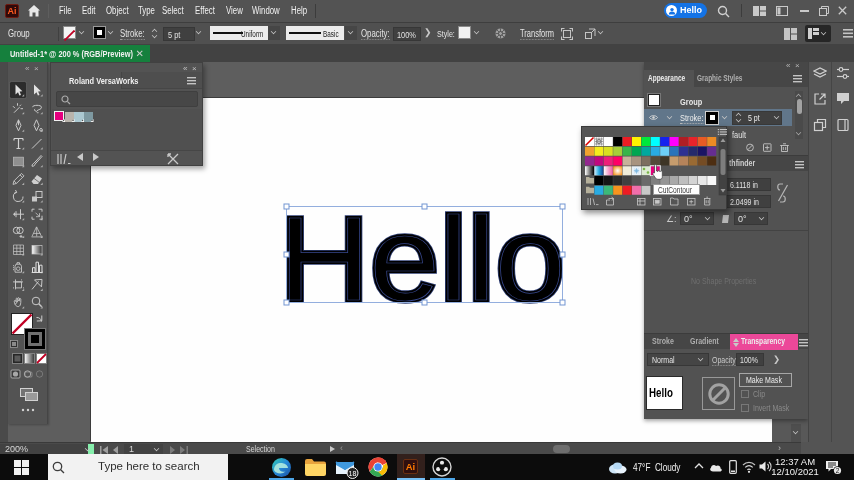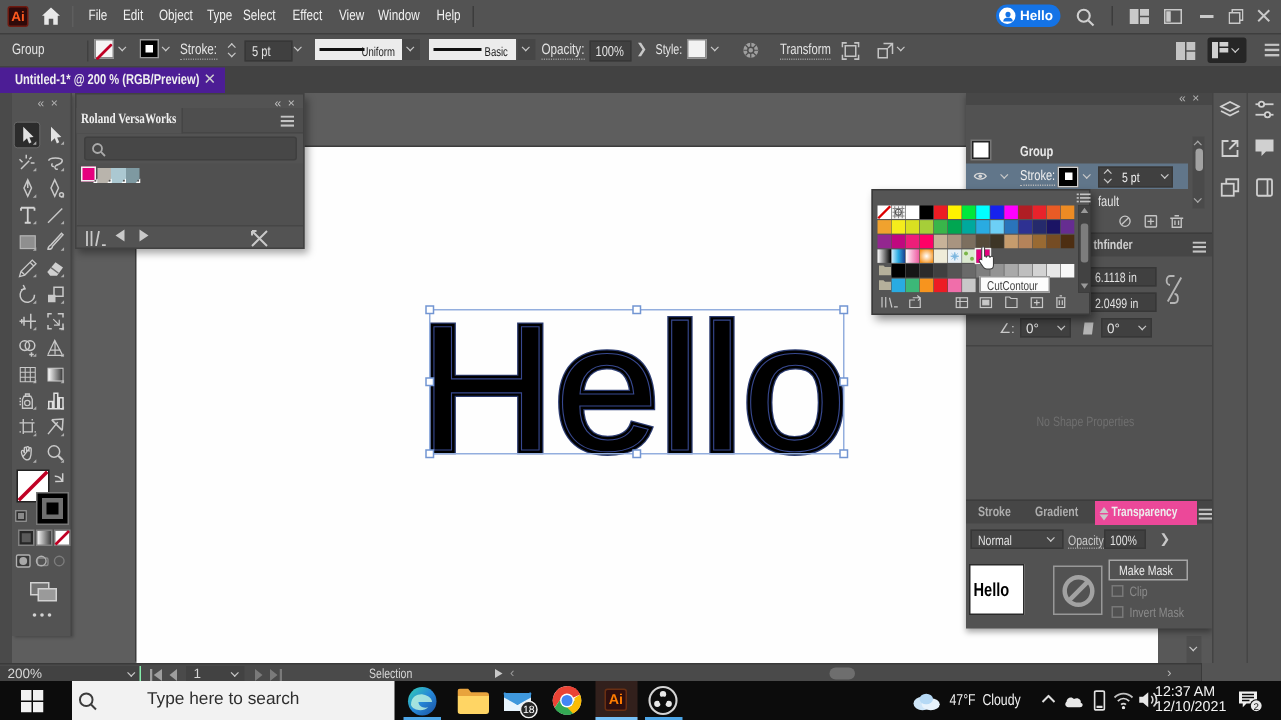--- a/index.html
+++ b/index.html
@@ -13,21 +13,21 @@
   .cond75 { transform:scaleX(0.75); transform-origin:0 50%; }
   
   #controlbar { position:absolute; left:0; top:22px; width:854px; height:22px; background:#505050; border-top:1px solid #3e3e3e; }
   #controlbar .lbl { position:absolute; color:#e4e4e4; font-size:10px; top:5px; }
   .dotted { border-bottom:1px dotted #9a9a9a; padding-bottom:0px; }
   .fieldbox { position:absolute; background:#404040; border:1px solid #373737; color:#e2e2e2; font-size:9.5px; }
   .chev { position:absolute; width:5px; height:5px; border-right:1.4px solid #c8c8c8; border-bottom:1.4px solid #c8c8c8; transform:rotate(45deg) scale(0.78); transform-origin:center; margin-top:-2px; }
   .chevup { position:absolute; width:5px; height:5px; border-left:1.4px solid #c8c8c8; border-top:1.4px solid #c8c8c8; transform:rotate(45deg) scale(0.78); transform-origin:center; margin-top:1px; }
   
   #tabbar { position:absolute; left:0; top:44px; width:854px; height:18px; background:#424242; }
-  #doctab { position:absolute; left:0; top:1px; width:150px; height:17px; background:#4c1d95; color:#f0f0f0; font-size:10px; font-weight:bold; line-height:17px; }
+  #doctab { position:absolute; left:0; top:1px; width:150px; height:17px; background:#15803d; color:#f0f0f0; font-size:10px; font-weight:bold; line-height:17px; }
   
   #main { position:absolute; left:0; top:62px; width:854px; height:380px; background:#5e5e5e; overflow:hidden; }
   #artboard { position:absolute; left:91px; top:36px; width:681px; height:344px; background:#fefefe; box-shadow:-1px -1px 0 #3c3c3c; }
   
   #statusbar { position:absolute; left:0; top:442px; width:801px; height:12px; background:#4a4a4a; border-top:1px solid #3a3a3a; color:#d6d6d6; font-size:9px; }
   
   #taskbar { position:absolute; left:0; top:454px; width:854px; height:26px; background:#0c0c0c; color:#fff; }
 </style>
 </head>
 <body>
@@ -335,21 +335,21 @@
 </g>
 <circle cx="15" cy="348" r="1.2" fill="#d2d2d2"></circle>
         <circle cx="20" cy="348" r="1.2" fill="#d2d2d2"></circle>
         <circle cx="25" cy="348" r="1.2" fill="#d2d2d2"></circle>
 </svg>
   </div>
   <div id="roland" class="abs" style="left:50px;top:0;width:153px;height:104px;z-index:3;background:#535353;border:1px solid #414141;box-shadow:2px 3px 5px rgba(0,0,0,0.35)">
     <div class="abs" style="left:132px;top:1px;color:#c0c0c0;font-size:8px;">«&nbsp;&nbsp;×</div>
     <div class="abs" style="left:0;top:9px;width:100%;height:17px;background:#4e4e4e;border-bottom:1px solid #464646">
         <div class="abs" style="left:0;top:0;width:71px;height:17px;background:#535353;border-right:1px solid #454545"></div>
-      <div class="abs" style="left:3px;top:3px;color:#f0f0f0;font-size:9.5px;font-weight:bold;white-space:nowrap;font-family:Liberation Serif, serif;"><span class="cond" style="display:inline-block;">Roland VersaWorks</span></div>
+      <div class="abs" style="left:18px;top:3px;color:#f0f0f0;font-size:9.5px;font-weight:bold;white-space:nowrap;"><span class="cond" style="display:inline-block;">Roland VersaWorks</span></div>
       <svg class="abs" style="right:6px;top:5px" width="9" height="8" viewBox="0 0 9 8">
           <g fill="#c4c4c4">
             <rect y="0" width="9" height="1.4"></rect>
             <rect y="3" width="9" height="1.4"></rect>
             <rect y="6" width="9" height="1.4"></rect>
           </g>
         </svg>
     </div>
     <div class="abs" style="left:5px;top:28px;width:142px;height:16px;background:#474747;border:1px solid #3f3f3f;border-radius:2px;">
       <svg class="abs" style="left:4px;top:3px" width="10" height="10" viewBox="0 0 10 10">
@@ -390,20 +390,31 @@
         </svg>
     </div>
   </div>
   <div class="abs" style="left:772px;top:0;width:36px;height:380px;background:#585858;"></div>
   <div class="abs" style="left:791px;top:362px;width:10px;height:18px;background:#4e4e4e;">
       <div class="chev" style="left:2px;top:7px"></div>
     </div>
   <div id="dock" class="abs" style="left:644px;top:0;width:164px;height:357px;background:#525252;box-shadow:0 2px 4px rgba(0,0,0,0.35);">
     <div class="abs" style="left:0;top:0;width:164px;height:8px;background:#474747;">
       <div class="abs" style="left:142px;top:-1px;color:#b5b5b5;font-size:8px;">«&nbsp;&nbsp;×</div>
+    </div>
+    <div class="abs" style="left:0;top:8px;width:164px;height:17px;background:#464646;">
+      <div class="abs" style="left:0px;top:0;width:50px;height:17px;background:#525252;color:#f0f0f0;font-size:9px;font-weight:bold;line-height:17px;white-space:nowrap;"><span style="display:inline-block;transform:scaleX(0.72);transform-origin:0 50%;margin-left:4px;">Appearance</span></div>
+      <div class="abs" style="left:53px;top:0;width:62px;height:17px;color:#b0b0b0;font-size:9px;font-weight:bold;line-height:17px;white-space:nowrap;"><span style="display:inline-block;transform:scaleX(0.72);transform-origin:0 50%;">Graphic Styles</span></div>
+      <svg class="abs" style="left:149px;top:5px" width="9" height="8" viewBox="0 0 9 8">
+          <g fill="#c4c4c4">
+            <rect y="0" width="9" height="1.4"></rect>
+            <rect y="3" width="9" height="1.4"></rect>
+            <rect y="6" width="9" height="1.4"></rect>
+          </g>
+        </svg>
     </div>
     <div class="abs" style="left:4px;top:32px;width:12px;height:12px;background:#fff;border:1px solid #222;box-shadow:0 0 0 1px #777;"></div>
     <div class="abs cond" style="left:36px;top:34px;color:#e8e8e8;font-size:9.5px;font-weight:bold;">Group</div>
     <div class="abs" style="left:151px;top:29px;width:8px;height:48px;background:#4a4a4a;">
       <div class="chevup" style="left:1px;top:2px;border-left-color:#a8a8a8;border-top-color:#a8a8a8"></div>
       <div class="abs" style="left:1.5px;top:8px;width:5px;height:15px;background:#a2a2a2;border-radius:2.5px;"></div>
       <div class="chev" style="left:1px;top:41px;border-right-color:#a8a8a8;border-bottom-color:#a8a8a8"></div>
     </div>
     <div class="abs" style="left:0;top:47px;width:148px;height:17px;background:#61768a;">
       <svg class="abs" style="left:5px;top:5px" width="9" height="7" viewBox="0 0 9 7">
@@ -662,21 +673,21 @@
         <g fill="none" stroke="#d0d0d0" stroke-width="1.2">
           <rect x="2" y="1.5" width="10" height="11" rx="1"></rect>
           <line x1="9" y1="1.5" x2="9" y2="12.5"></line>
           <line x1="10.5" y1="4" x2="10.5" y2="6" display="none"></line>
         </g>
       </svg>
   </div>
 </div>
 <div class="abs" style="left:801px;top:442px;width:53px;height:12px;background:#545454;"></div>
 <div id="statusbar">
-  <div class="abs" style="left:0px;top:1px;width:94px;height:11px;background:#424242;border-right:1px solid #86efac;">
+  <div class="abs" style="left:0px;top:1px;width:94px;height:11px;background:#424242;border-right:6px solid #86efac;">
       <span style="position:absolute;left:5px;top:0px;">200%</span>
       <div class="chev" style="left:85px;top:4px"></div>
     </div>
   <svg class="abs" style="left:99px;top:3px" width="90" height="8" viewBox="0 0 90 8">
     <g fill="#9e9e9e">
         <path d="M1 0 L1 8 L2.5 8 L2.5 0 Z"></path>
         <path d="M9 0 L3.5 4 L9 8 Z"></path>
         <path d="M19 0 L14 4 L19 8 Z"></path>
       </g>
     <g fill="#7a7a7a">
@@ -696,21 +707,21 @@
 </div>
 <div id="taskbar">
   <svg class="abs" style="left:14px;top:6px" width="15" height="15" viewBox="0 0 15 15">
       <g fill="#f2f2f2">
         <rect x="0" y="0" width="7" height="7"></rect>
         <rect x="8" y="0" width="7" height="7"></rect>
         <rect x="0" y="8" width="7" height="7"></rect>
         <rect x="8" y="8" width="7" height="7"></rect>
       </g>
     </svg>
-  <div class="abs" style="left:48px;top:0;width:215px;height:26px;background:#f2f2f2;">
+  <div class="abs" style="left:48px;top:0;width:180px;height:26px;background:#f2f2f2;">
     <svg class="abs" style="left:4px;top:7px" width="13" height="13" viewBox="0 0 13 13">
         <circle cx="5.5" cy="5.5" r="4.2" fill="none" stroke="#3c3c3c" stroke-width="1.3"></circle>
         <line x1="8.7" y1="8.7" x2="12" y2="12" stroke="#3c3c3c" stroke-width="1.3"></line>
       </svg>
     <div class="abs" style="left:50px;top:6px;color:#2e2e2e;font-size:11.5px;">Type here to search</div>
   </div>
   <svg class="abs" style="left:271px;top:3px" width="21" height="21" viewBox="0 0 21 21">
     <defs>
         <linearGradient id="edg" x1="0" y1="0" x2="1" y2="1">
           <stop offset="0" stop-color="#35d2b4"></stop>
@@ -777,21 +788,21 @@
         <path d="M1 5 C4.5 1.5 9.5 1.5 13 5" opacity="0.9"></path>
         <path d="M3.2 7.4 C5.5 5.2 8.5 5.2 10.8 7.4"></path>
         <path d="M5.4 9.8 C6.3 8.9 7.7 8.9 8.6 9.8"></path>
       </g>
       <circle cx="7" cy="11.8" r="1.1" fill="#e8e8e8"></circle>
     </svg>
   <svg class="abs" style="left:759px;top:6px" width="13" height="13" viewBox="0 0 13 13">
       <path d="M0.5 4.5 L3 4.5 L6.5 1.5 L6.5 11.5 L3 8.5 L0.5 8.5 Z" fill="#e8e8e8"></path>
       <path d="M8.5 4 A3.5 3.5 0 0 1 8.5 9 M10 2 A6 6 0 0 1 10 11" fill="none" stroke="#d4d4d4" stroke-width="1.1"></path>
     </svg>
-  <div class="abs" style="left:770px;top:3px;width:50px;text-align:left;font-size:9.5px;line-height:10px;color:#f2f2f2;white-space:nowrap;">12:37 AM<br><span style="font-size:9.5px">12/10/2021</span></div>
+  <div class="abs" style="left:770px;top:3px;width:50px;text-align:center;font-size:9.5px;line-height:10px;color:#f2f2f2;white-space:nowrap;">12:37 AM<br><span style="font-size:9.5px">12/10/2021</span></div>
   <svg class="abs" style="left:825px;top:6px" width="17" height="16" viewBox="0 0 17 16">
     <path d="M1 1 L13 1 L13 9 L6 9 L3.5 11.5 L3.5 9 L1 9 Z" fill="#f0f0f0"></path>
     <path d="M3 3 h8 M3 5 h8 M3 7 h5" stroke="#0c0c0c" stroke-width="0.9"></path>
     <circle cx="12.5" cy="10.5" r="4.3" fill="#0c0c0c"></circle>
     <circle cx="12.5" cy="10.5" r="3.6" fill="#e8e8e8"></circle>
     <text x="12.5" y="13" font-size="6.5" fill="#111" text-anchor="middle" font-family="Liberation Sans, sans-serif">2</text>
   </svg>
 </div>
 
 </body></html>

